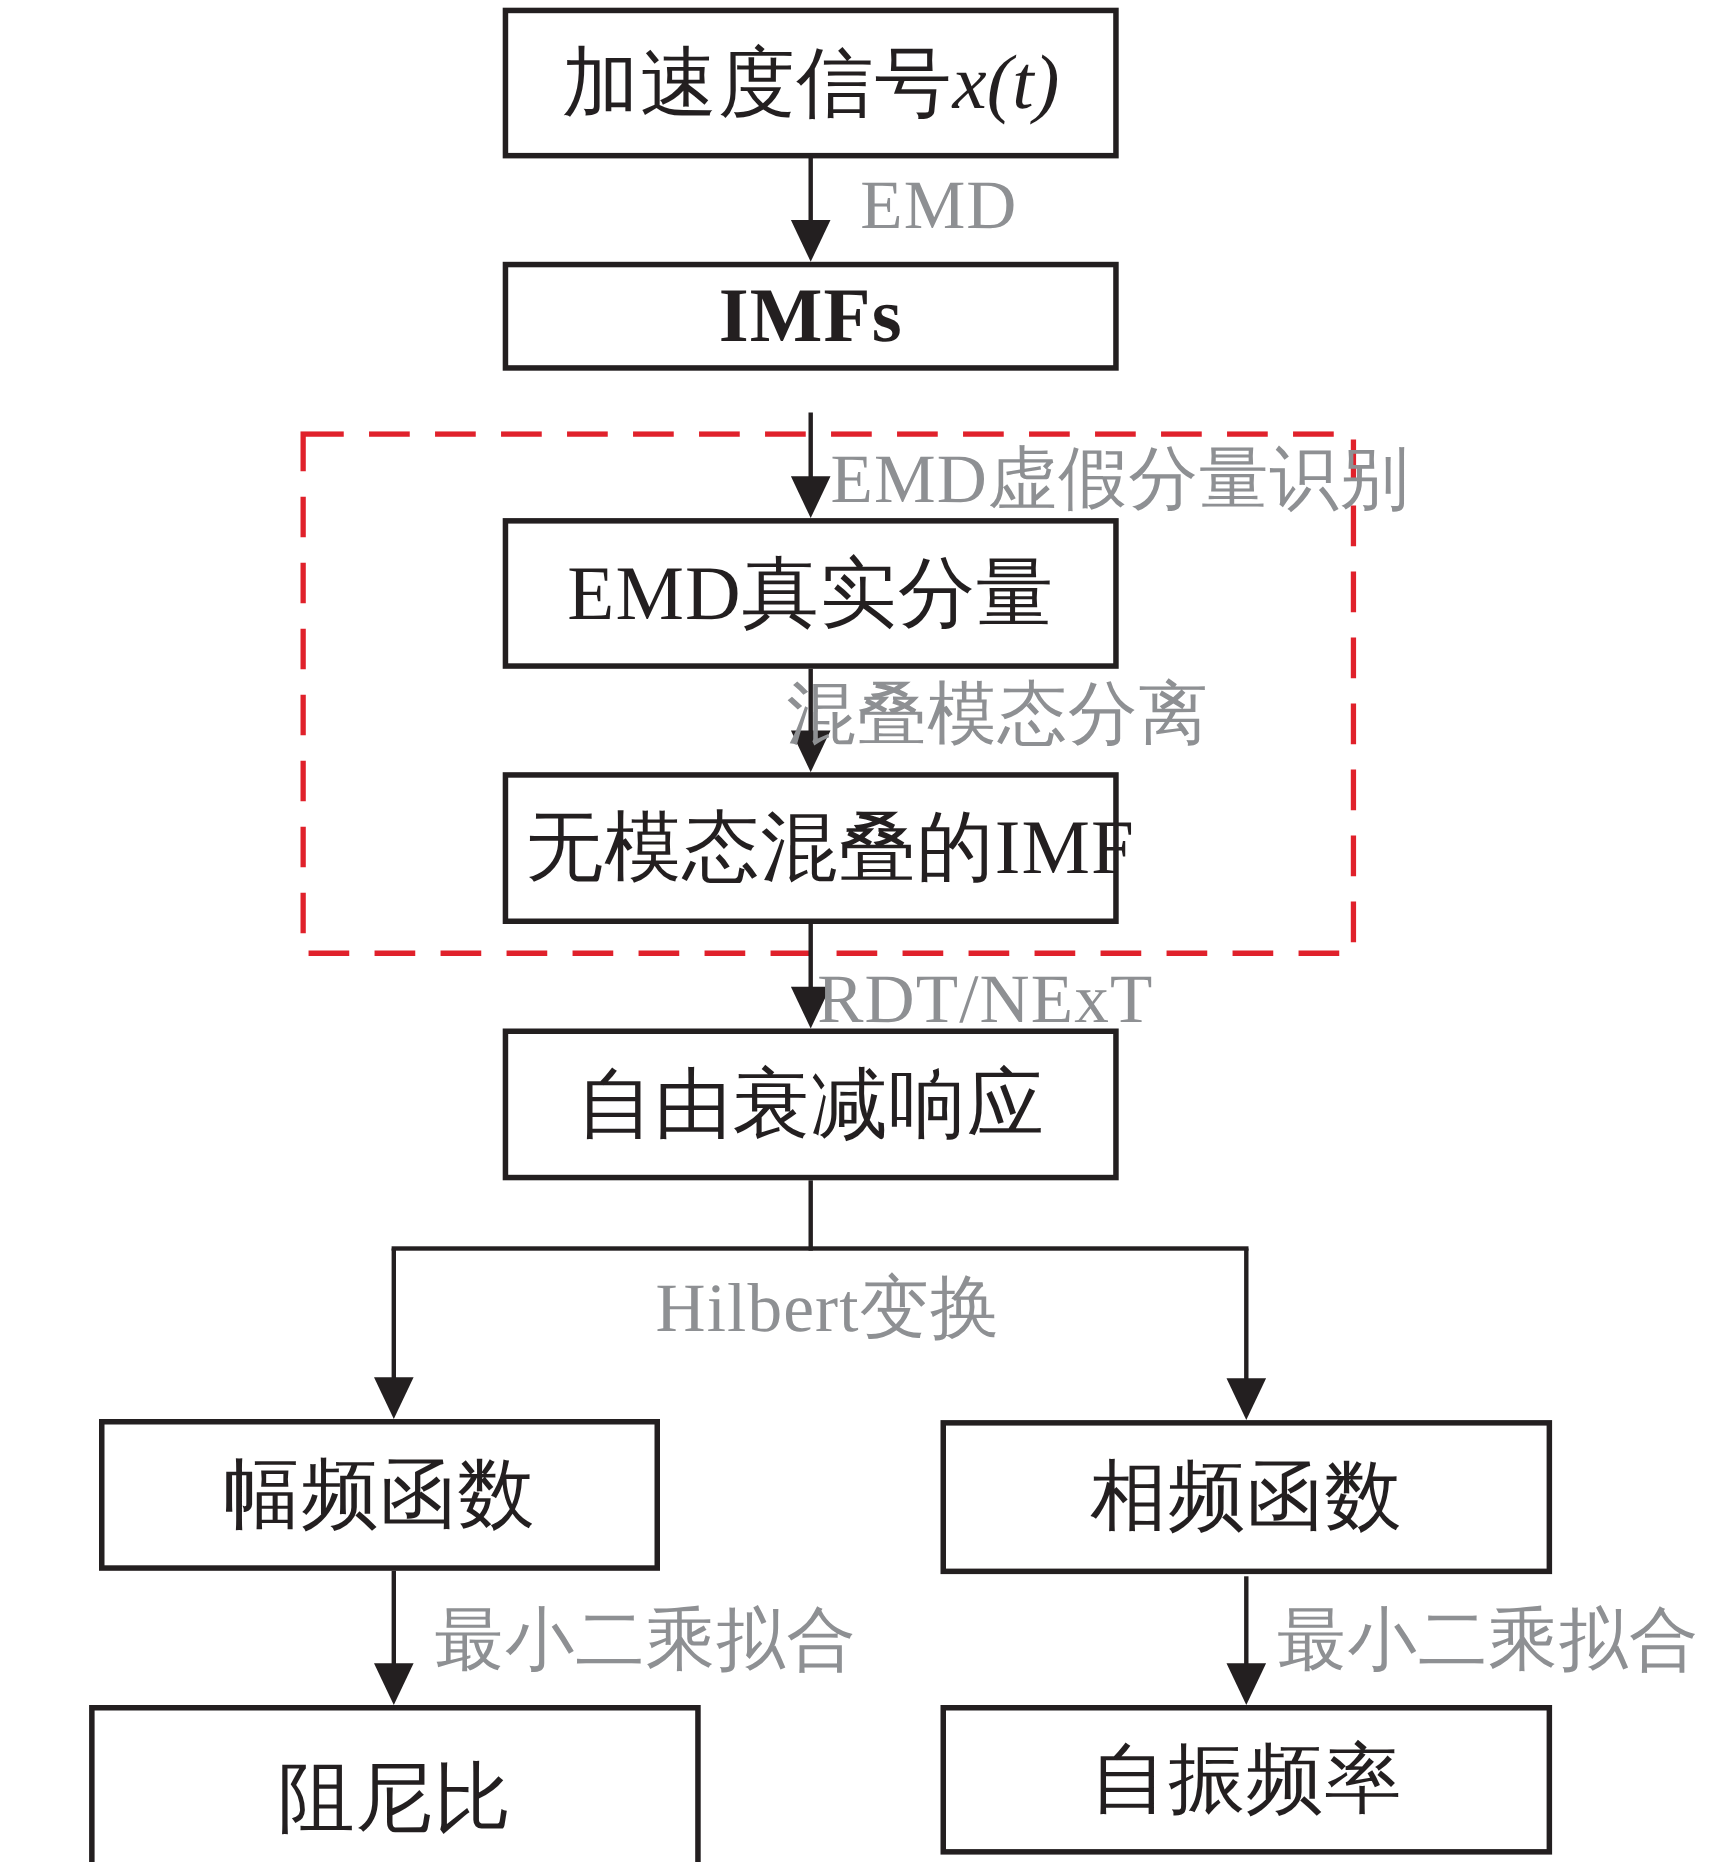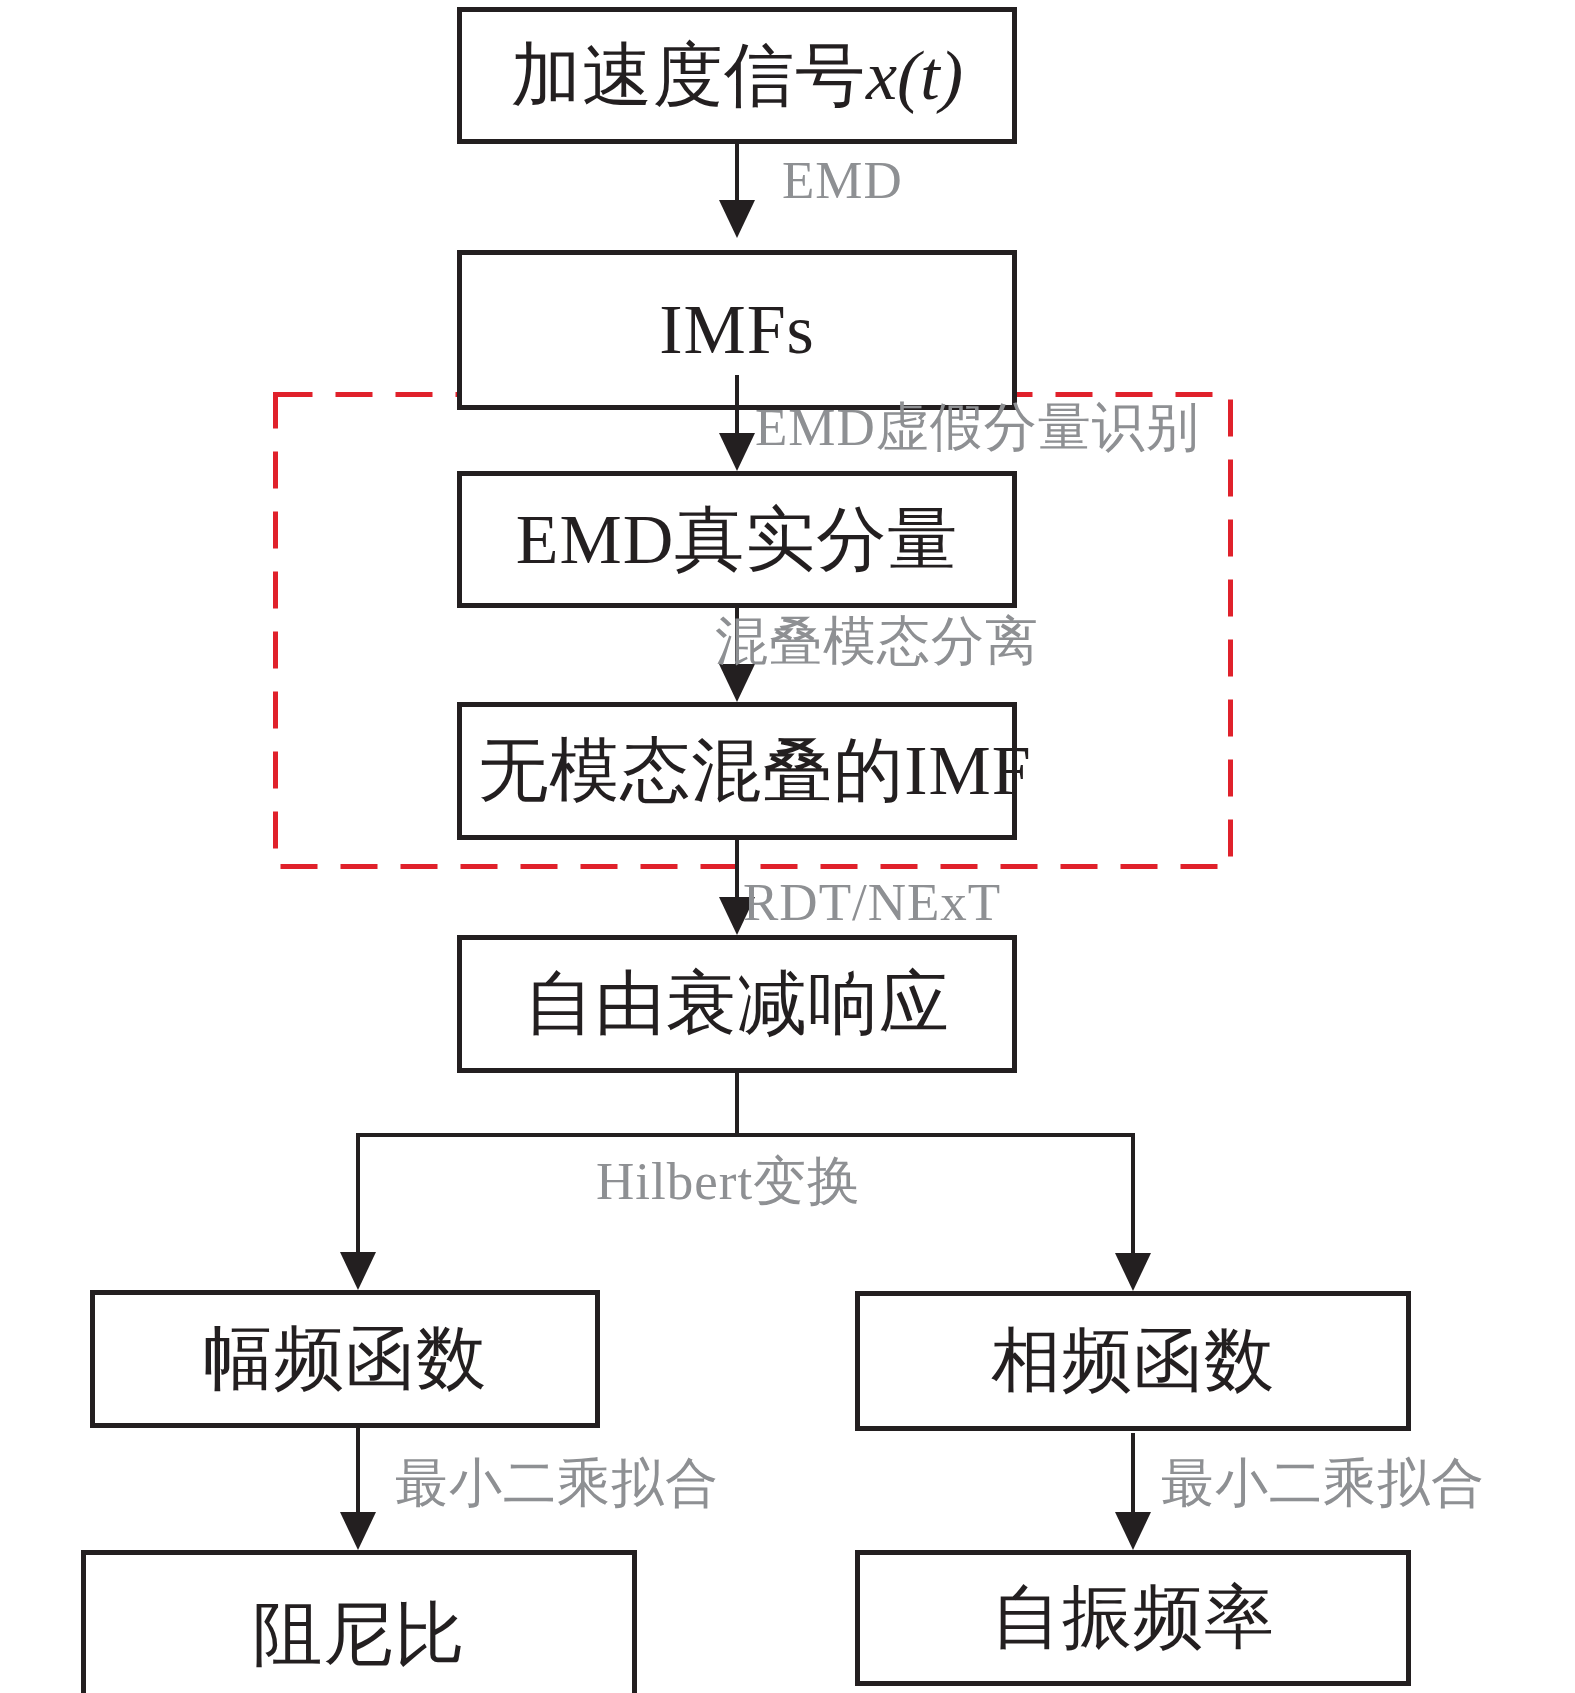--- a/index.html
+++ b/index.html
@@ -23,21 +23,21 @@
     box-sizing:border-box;
     border:5px solid var(--border);
     background:var(--background);
     display:flex;align-items:center;justify-content:center;
     font-size:70px;color:var(--border);
     white-space:nowrap;
     letter-spacing:1px;
   }
   .box .math{font-style:italic;letter-spacing:0;}
   #b-signal    {left:457px;top:7px;   width:560px;height:137px;}
-  #b-imfs      {left:457px;top:250px; width:560px;height:160px;}
+  #b-imfs      {left:457px;top:238px; width:560px;height:99px;font-weight:bold;}
   #b-true      {left:457px;top:471px; width:560px;height:137px;}
   #b-noalias   {left:457px;top:702px; width:560px;height:138px;padding-left:36px;}
   #b-freedecay {left:457px;top:935px; width:560px;height:138px;}
   #b-ampfreq   {left:90px; top:1290px;width:510px;height:138px;}
   #b-phasefreq {left:855px;top:1291px;width:556px;height:140px;}
   #b-damping   {left:81px; top:1550px;width:556px;height:170px;}
   #b-naturalfreq{left:855px;top:1550px;width:556px;height:136px;}
   
   #dashed-region{position:absolute;left:273px;top:392px;width:960px;height:477px;}
   
@@ -55,21 +55,21 @@
   #a4-line{left:735px;top:840px;height:60px;}   #a4-head{left:719px;top:897px;}
   #stub-line{left:735px;top:1073px;height:64px;}
   #branch-hline{left:356px;top:1133px;width:779px;}
   #bl-line{left:356px;top:1135px;height:120px;} #bl-head{left:340px;top:1252px;}
   #br-line{left:1131px;top:1135px;height:121px;}#br-head{left:1115px;top:1253px;}
   #lsql-line{left:356px;top:1428px;height:87px;} #lsql-head{left:340px;top:1512px;}
   #lsqr-line{left:1131px;top:1433px;height:82px;}#lsqr-head{left:1115px;top:1512px;}
   
   .glabel{
     position:absolute;
-    font-size:53px;color:var(--label);
+    font-size:63px;color:var(--label);
     white-space:nowrap;letter-spacing:1px;
   }
   #l-emd     {left:782px; top:150px;}
   #l-false   {left:755px; top:392px;}
   #l-modesep {left:715px; top:606px;}
   #l-rdt     {left:743px; top:872px;}
   #l-hilbert {left:596px; top:1146px;}
   #l-lsq-left{left:395px; top:1448px;}
   #l-lsq-right{left:1161px;top:1448px;}
 </style>

